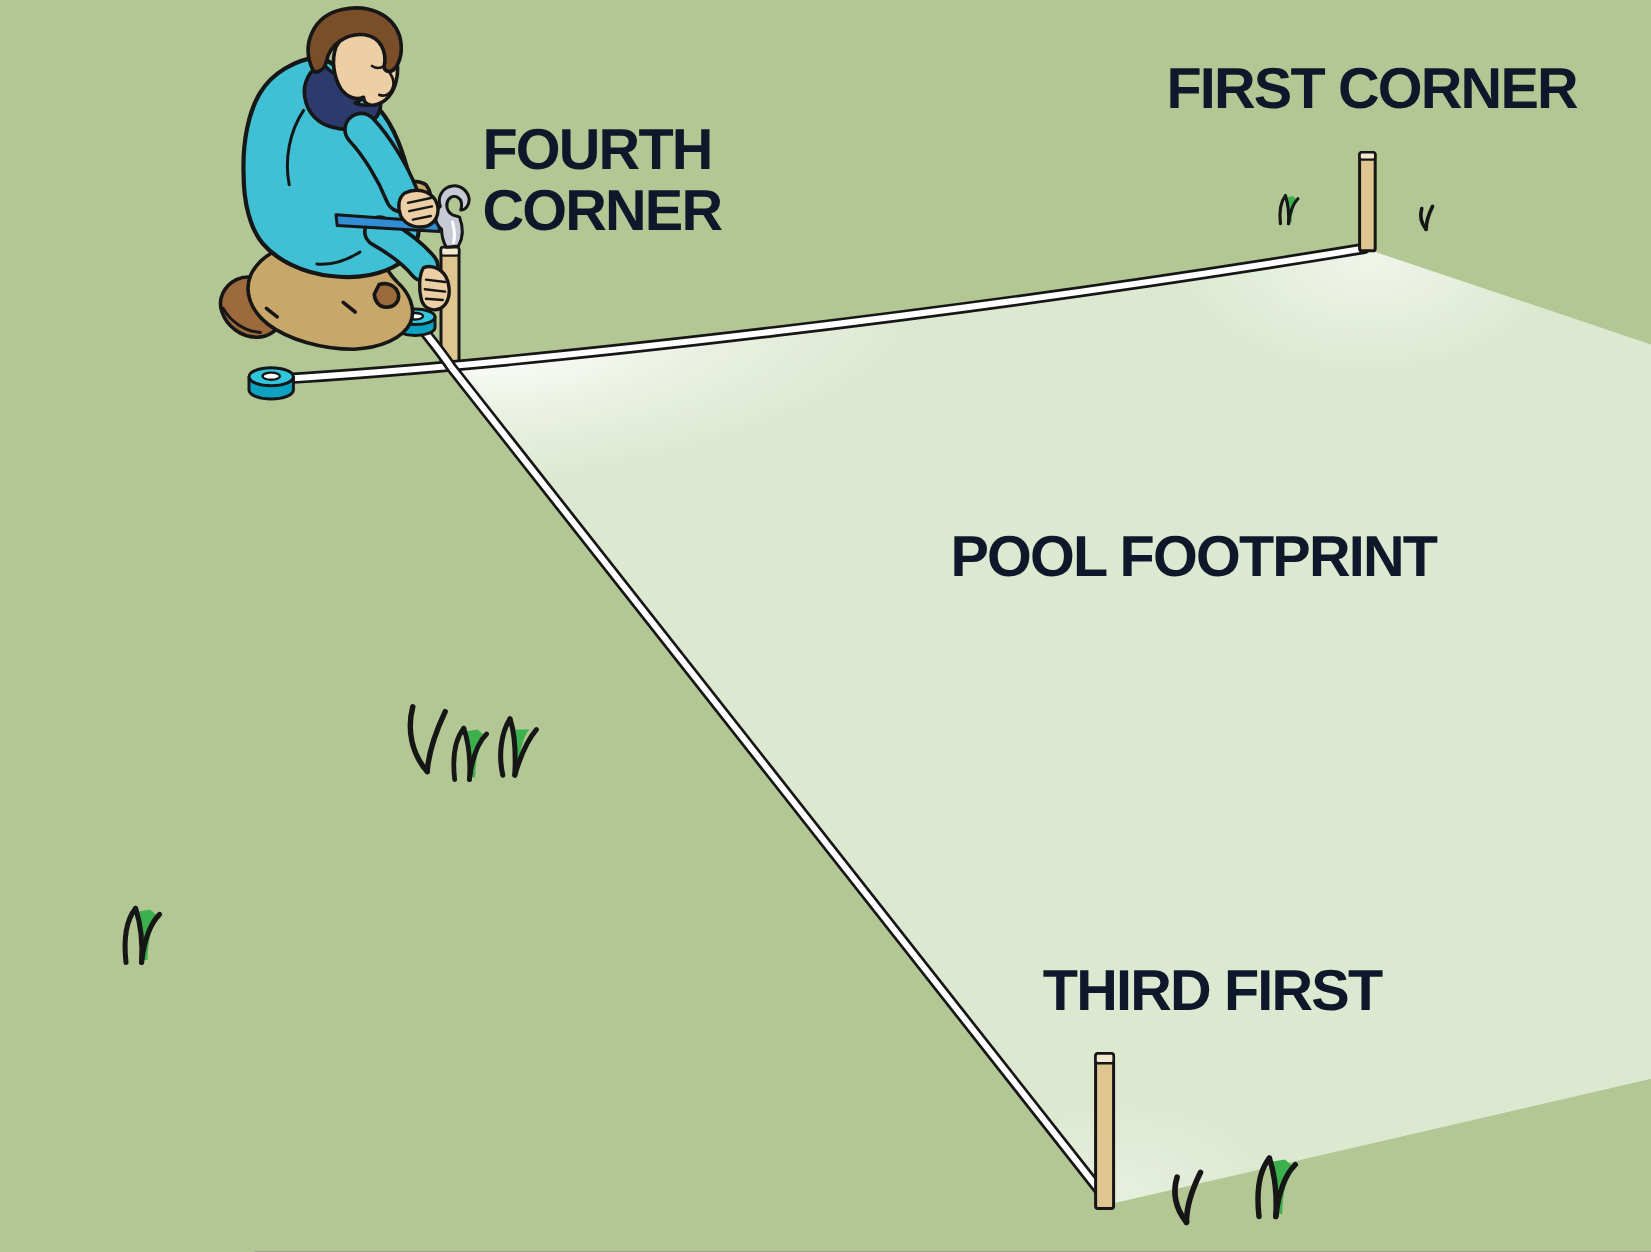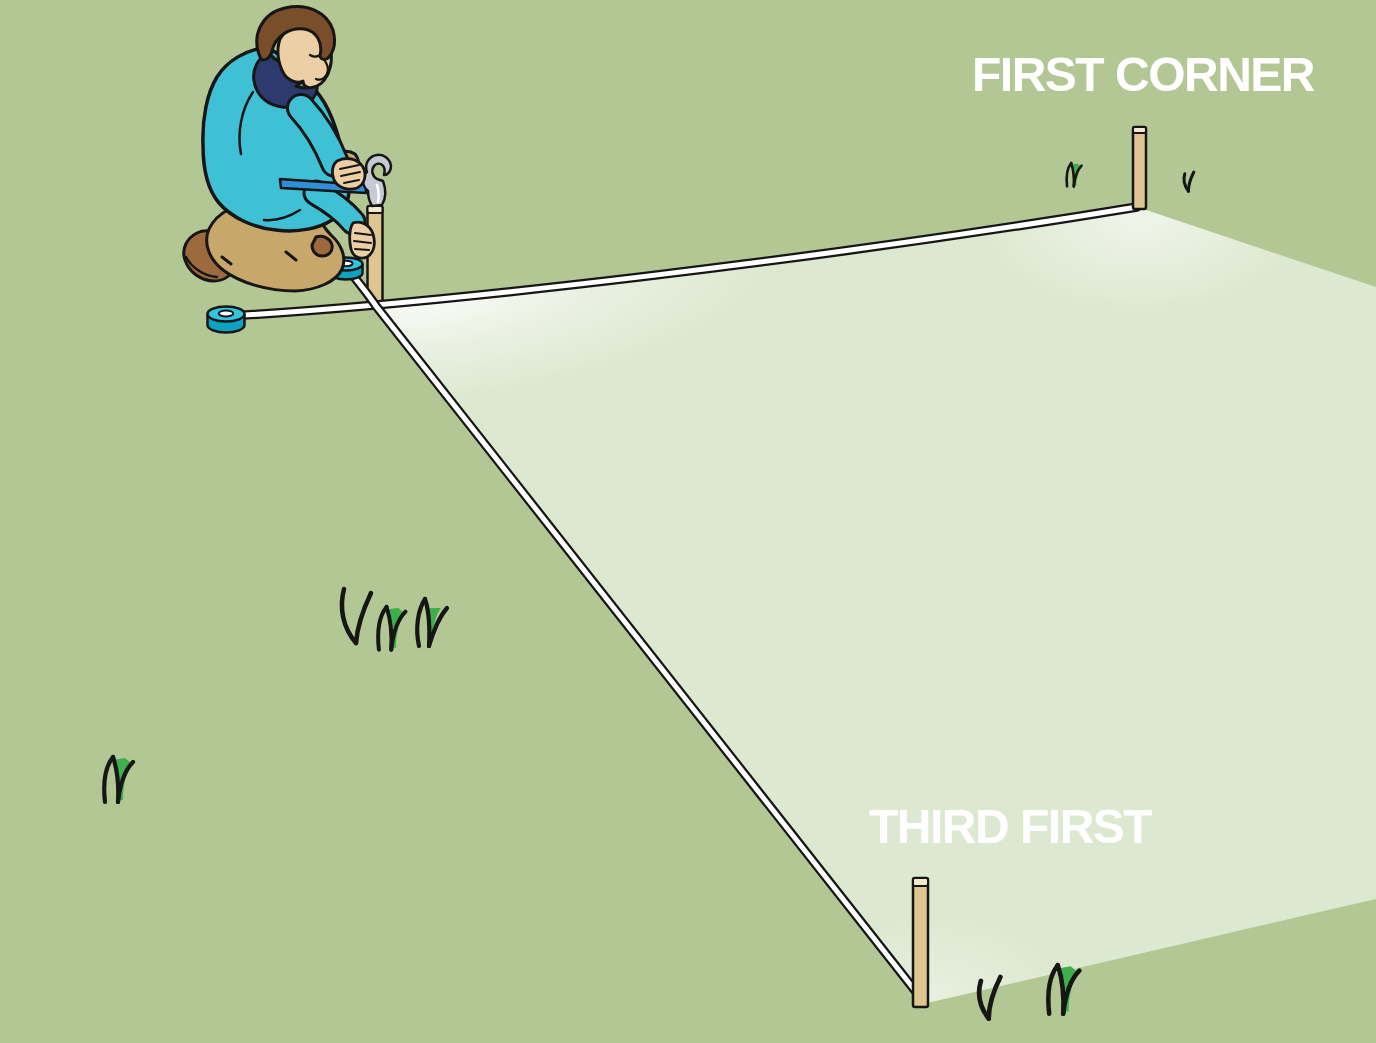--- a/index.html
+++ b/index.html
@@ -9,21 +9,21 @@
     overflow:hidden;
     font-family:"Liberation Sans",sans-serif;
   }
   .stage svg{position:absolute;left:0;top:0;}
   .lbl{
     position:absolute;
     font-weight:700;
     font-size:48px;
     line-height:51px;
     letter-spacing:-1.5px;
-    color:#ffffff;
+    color:#0f172a;
     white-space:nowrap;
     font-family:"Liberation Sans",sans-serif;
     user-select:none;
   }
   #lbl-fourth{left:402px;top:100px;}
   #lbl-first{left:972px;top:49px;}
   #lbl-pool{left:792px;top:439px;}
   #lbl-third{left:869px;top:801px;}
 </style>
 </head>
@@ -167,16 +167,21 @@
     </g>
     <g transform="translate(1047,963) scale(1.08)">
       <path d="M10,5 C14,17 15,31 14,45 L20,45 C20,29 24,15 29,9 L22,3 Z" fill="#3cb04c"></path>
       <path d="M2,47 C0,29 2,12 10,2" fill="none" stroke="#161616" stroke-width="4.2"></path>
       <path d="M10,2 C14,14 16,29 15,47" fill="none" stroke="#161616" stroke-width="4.2"></path>
       <path d="M15,47 C17,29 22,15 30,7" fill="none" stroke="#161616" stroke-width="4.2"></path>
     </g>
   </g>
 </svg>
 
+<div class="lbl" id="lbl-fourth">
+  <div>FOURTH</div>
+  <div>CORNER</div>
+</div>
 <div class="lbl" id="lbl-first">FIRST CORNER</div>
+<div class="lbl" id="lbl-pool">POOL FOOTPRINT</div>
 <div class="lbl" id="lbl-third">THIRD FIRST</div>
 
 </div>
 
 </body></html>

